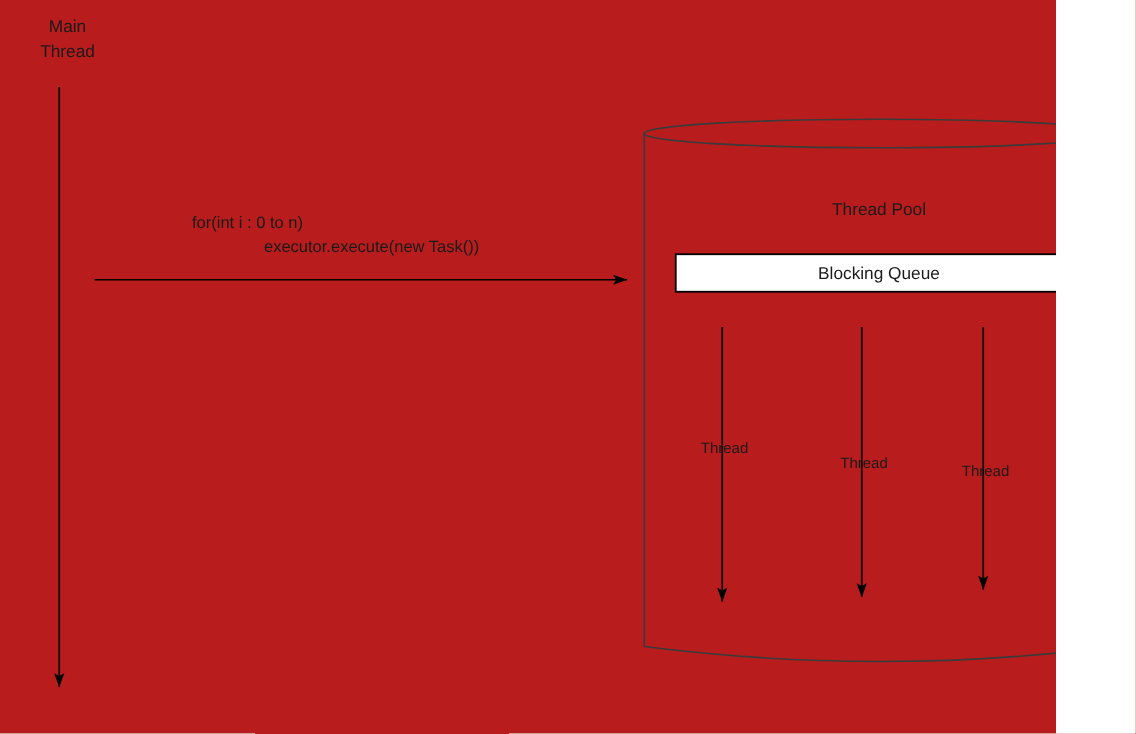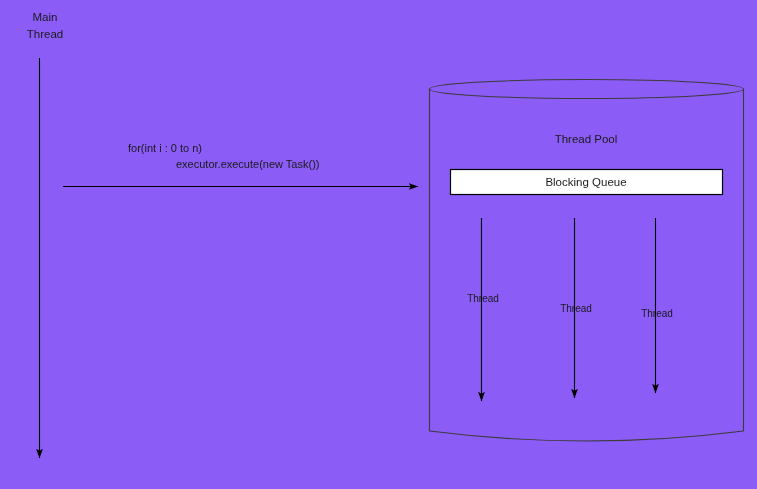--- a/index.html
+++ b/index.html
@@ -2,23 +2,23 @@
 <html><head>
 <meta charset="utf-8">
 <style>
   html, body {
     margin: 0;
     padding: 0;
     background: #ffffff;
   }
   #canvas {
     position: relative;
-    width: 757px;
+    width: 704px;
     height: 489px;
-    background: #8b5cf6;
+    background: #b91c1c;
     overflow: hidden;
     font-family: "Liberation Sans", sans-serif;
     text-align: right;
   }
   #diagram-svg {
     position: absolute;
     top: 0;
     left: 0;
     width: 757px;
     height: 489px;

